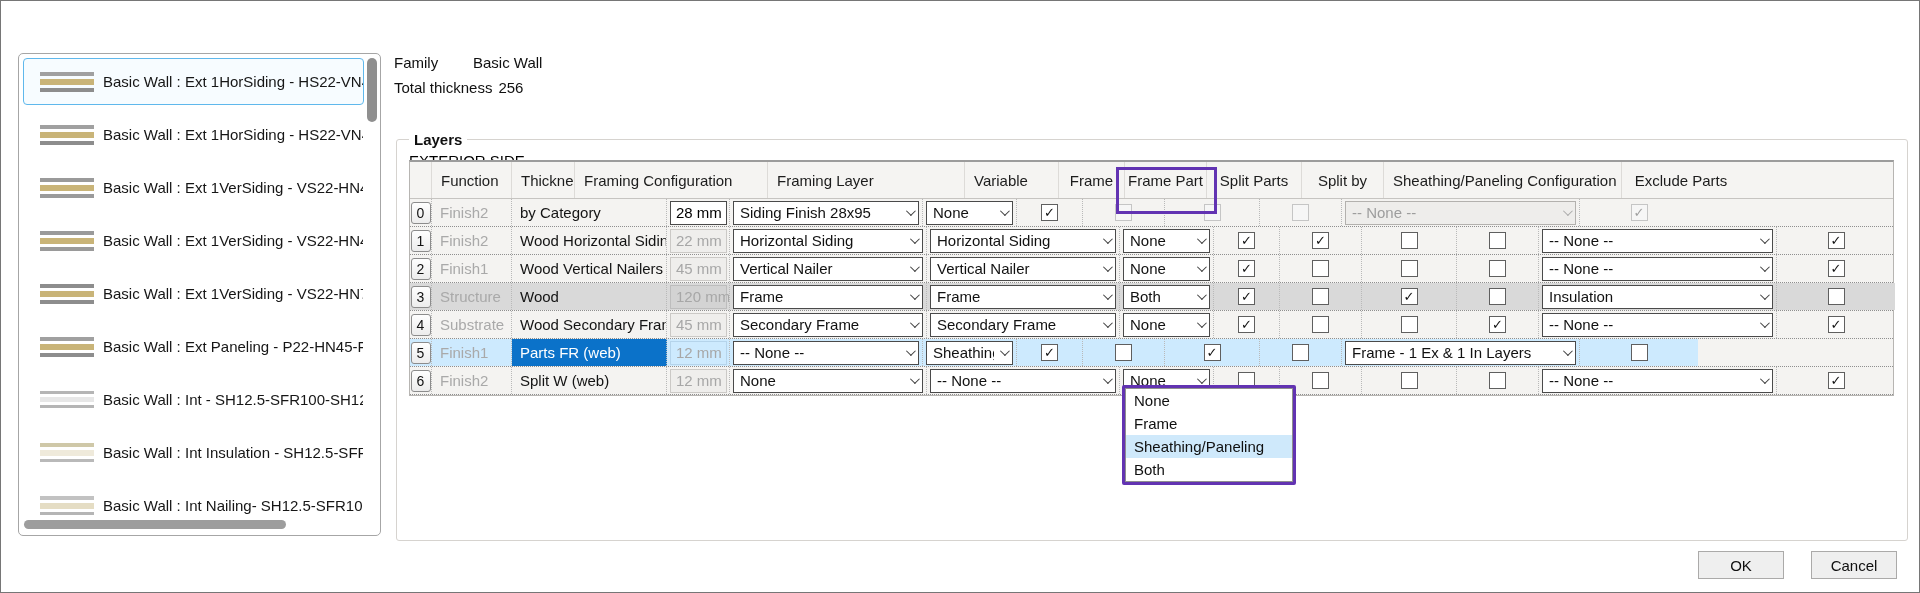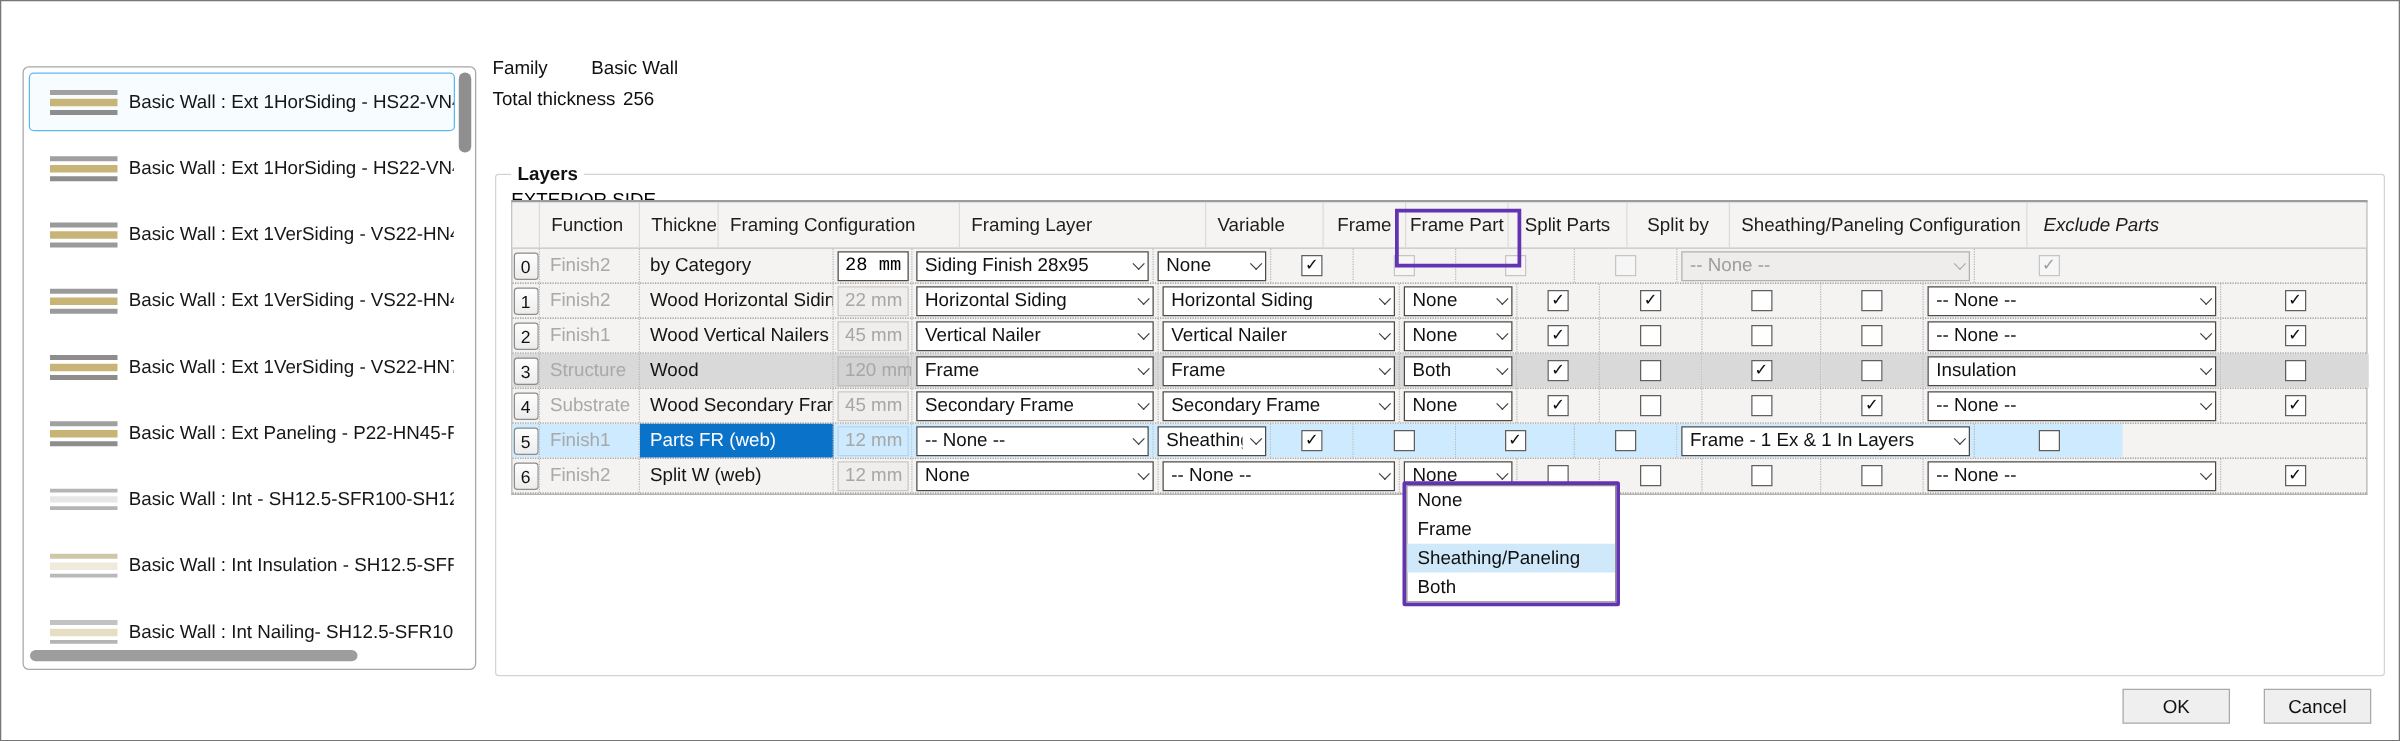--- a/index.html
+++ b/index.html
@@ -21,21 +21,21 @@
   .list-item.selected{border-color:#5fb8ec;background:#f7fcff}
   .wall-icon{margin-left:16px;width:54px;flex:none;display:flex;flex-direction:column;gap:3px}
   .wall-icon i{display:block;width:100%}
   .li-text{margin-left:9px;font-size:15px;color:#161616;white-space:nowrap;overflow:hidden}
   .vscroll-track{position:absolute;right:2px;top:3px;width:12px;bottom:3px}
   .vscroll{position:absolute;right:1px;top:1px;width:10px;height:64px;background:#8f8f8f;border-radius:5px}
   .hscroll{position:absolute;left:5px;bottom:6px;width:262px;height:9px;background:#9d9d9d;border-radius:5px}
 
   
   .info{position:absolute;left:393px;top:45px;font-size:15px;color:#101010}
-  .info-row{display:flex;height:25px;align-items:flex-start}
+  .info-row{display:flex;height:25px;align-items:flex-end}
   .info-label{min-width:79px;padding-right:6px;white-space:nowrap}
   .info-value{white-space:nowrap}
 
   
   .groupbox{position:absolute;left:395px;top:138px;width:1512px;height:402px;border:1px solid #d6d3cf;border-radius:3px}
   .gb-label{position:absolute;top:-9px;left:12px;background:#fff;padding:0 5px;font-size:15px;font-weight:700;color:#101010}
   .side-label{position:absolute;left:408px;top:151px;font-size:15px;color:#000}
 
   
   .layers-table{position:absolute;left:408px;top:159px;width:1485px;background:#f4f3f1;border:1px solid #b7b5b2;border-top:2px solid #9c9c9c}
@@ -189,34 +189,34 @@
         <div class="th" style="width: 80px;">Function</div>
         <div class="th" style="width: 63px;">Thickness</div>
         <div class="th" style="width: 193px;">Framing Configuration</div>
         <div class="th" style="width: 197px;">Framing Layer</div>
         <div class="th" style="width: 94px;">Variable</div>
         <div class="th c" style="width: 66px;">Frame</div>
         <div class="th c" style="width: 82px;">Frame Part</div>
         <div class="th c" style="width: 95px;">Split Parts</div>
         <div class="th c" style="width: 82px;">Split by</div>
         <div class="th" style="width: 238px;">Sheathing/Paneling Configuration</div>
-        <div class="th c" style="width: 118px; font-style: italic;">Exclude Parts</div>
+        <div class="th c" style="width: 118px;">Exclude Parts</div>
       </div>
     <div class="t-body">
         <div class="t-row">
           <div class="td" style="width: 22px;">
             <span class="numbox">0</span>
           </div>
           <div class="td" style="width: 80px;">
             <span class="fn">Finish2</span>
           </div>
           <div class="td" style="width: 155px;">
             <span class="mat">by Category</span>
           </div>
-          <div class="td" style="width: 63px; font-family: Liberation Mono, monospace;">
+          <div class="td" style="width: 63px;">
             <span class="thkbox edit">28 mm</span>
           </div>
           <div class="td" style="width: 193px;">
             <span class="combo">
               <span class="cv">Siding Finish 28x95</span>
               <span class="arr">
                 <i></i>
               </span>
             </span>
           </div>

